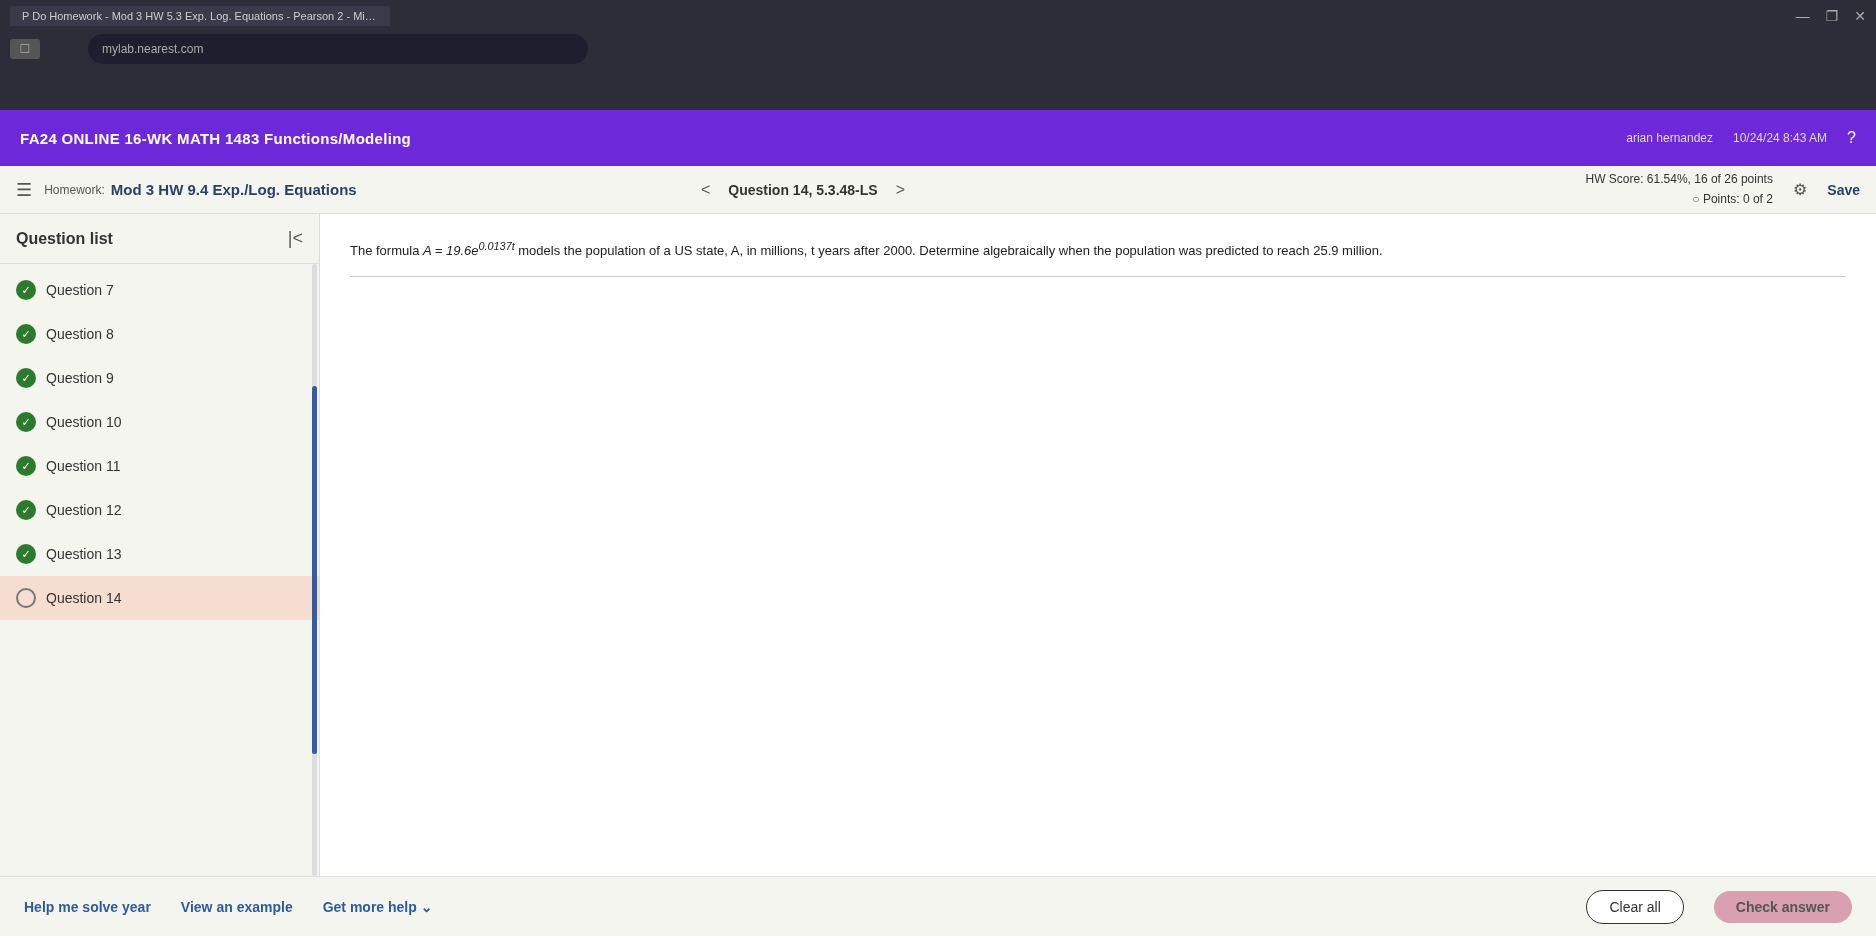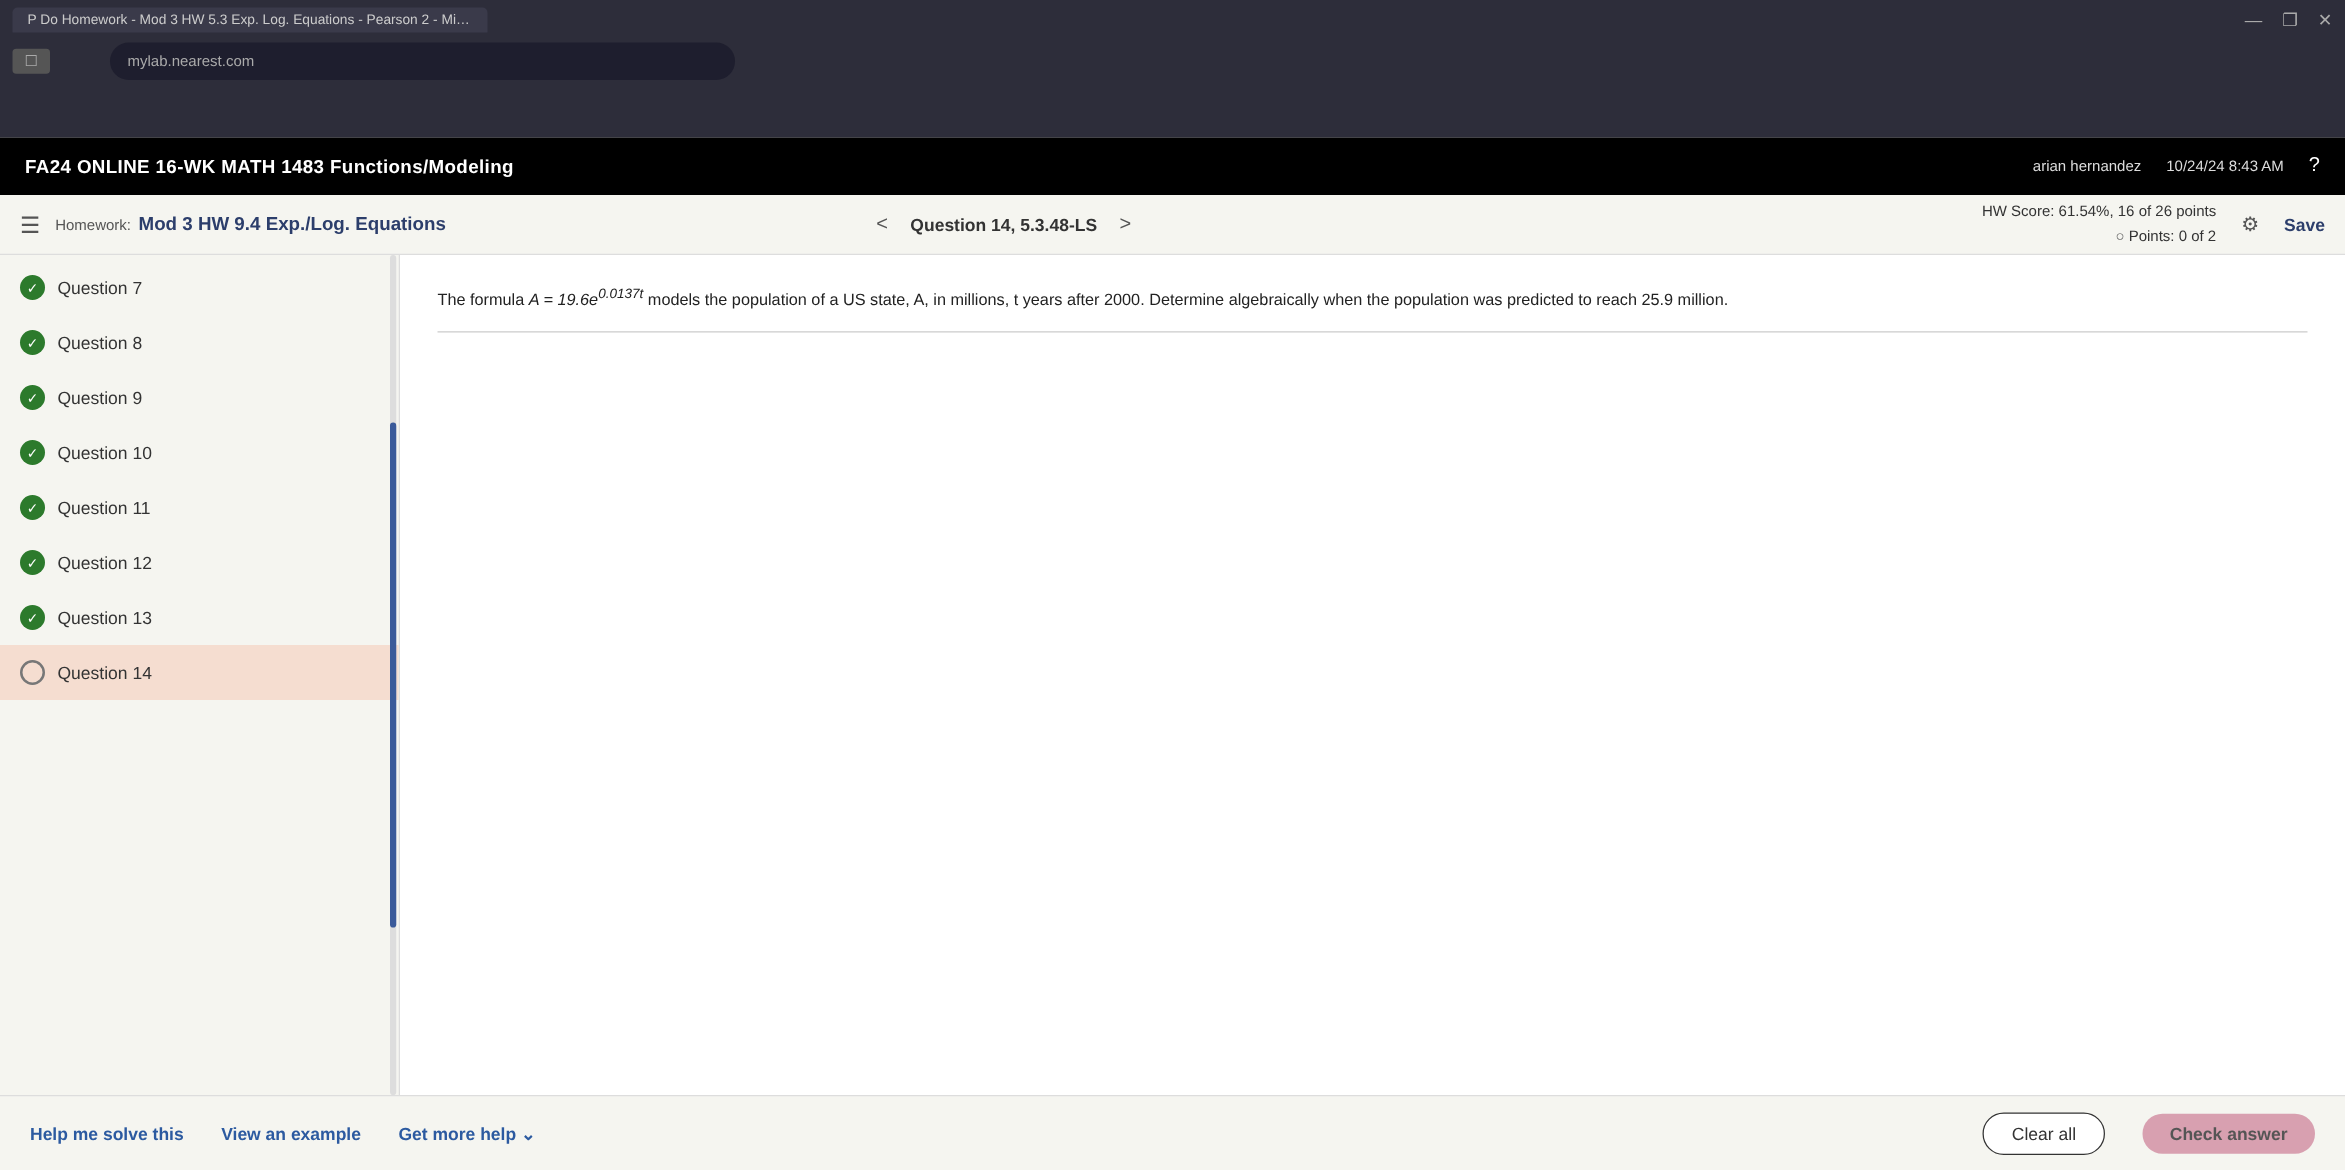--- a/index.html
+++ b/index.html
@@ -60,27 +60,27 @@
     .app-container {
       background: #f0f0ec;
       width: 1876px;
       height: 826px;
       display: flex;
       flex-direction: column;
     }
 
     
     .app-header {
-      background: #000000;
+      background: #6d28d9;
       color: white;
       display: flex;
       align-items: center;
       justify-content: space-between;
       padding: 0 20px;
-      height: 46px;
+      height: 56px;
       flex-shrink: 0;
     }
     .app-header-title {
       font-size: 15px;
       font-weight: 600;
       letter-spacing: 0.3px;
     }
     .app-header-user {
       display: flex;
       align-items: center;
@@ -383,20 +383,24 @@
         </div>
       </div>
       <span class="nav-icon">⚙</span>
       <button class="save-btn">Save</button>
     </div>
   </div>
 
   <div class="main-area">
 
     <div class="sidebar">
+      <div class="sidebar-header">
+        <span class="sidebar-title">Question list</span>
+        <span class="sidebar-collapse-btn">|&lt;</span>
+      </div>
 
       <div class="sidebar-list">
 
         <div class="sidebar-item">
           <div class="check-icon">✓</div>
           <span>Question 7</span>
         </div>
 
         <div class="sidebar-item">
           <div class="check-icon">✓</div>
@@ -443,20 +447,20 @@
       <div class="question-text">
         The formula <span class="formula-inline">A = 19.6e<sup>0.0137t</sup></span> models the population of a US state, A, in millions, t years after 2000. Determine algebraically when the population was predicted to reach 25.9 million.
       </div>
 
       <hr class="divider">
 
     </div>
   </div>
 
   <div class="bottom-bar">
-    <button class="help-link">Help me solve this</button>
+    <button class="help-link">Help me solve year</button>
     <button class="help-link">View an example</button>
     <button class="help-link">Get more help ⌄</button>
     <div class="spacer"></div>
     <button class="clear-all-btn">Clear all</button>
     <button class="check-answer-btn">Check answer</button>
   </div>
 </div>
 
 </body></html>

